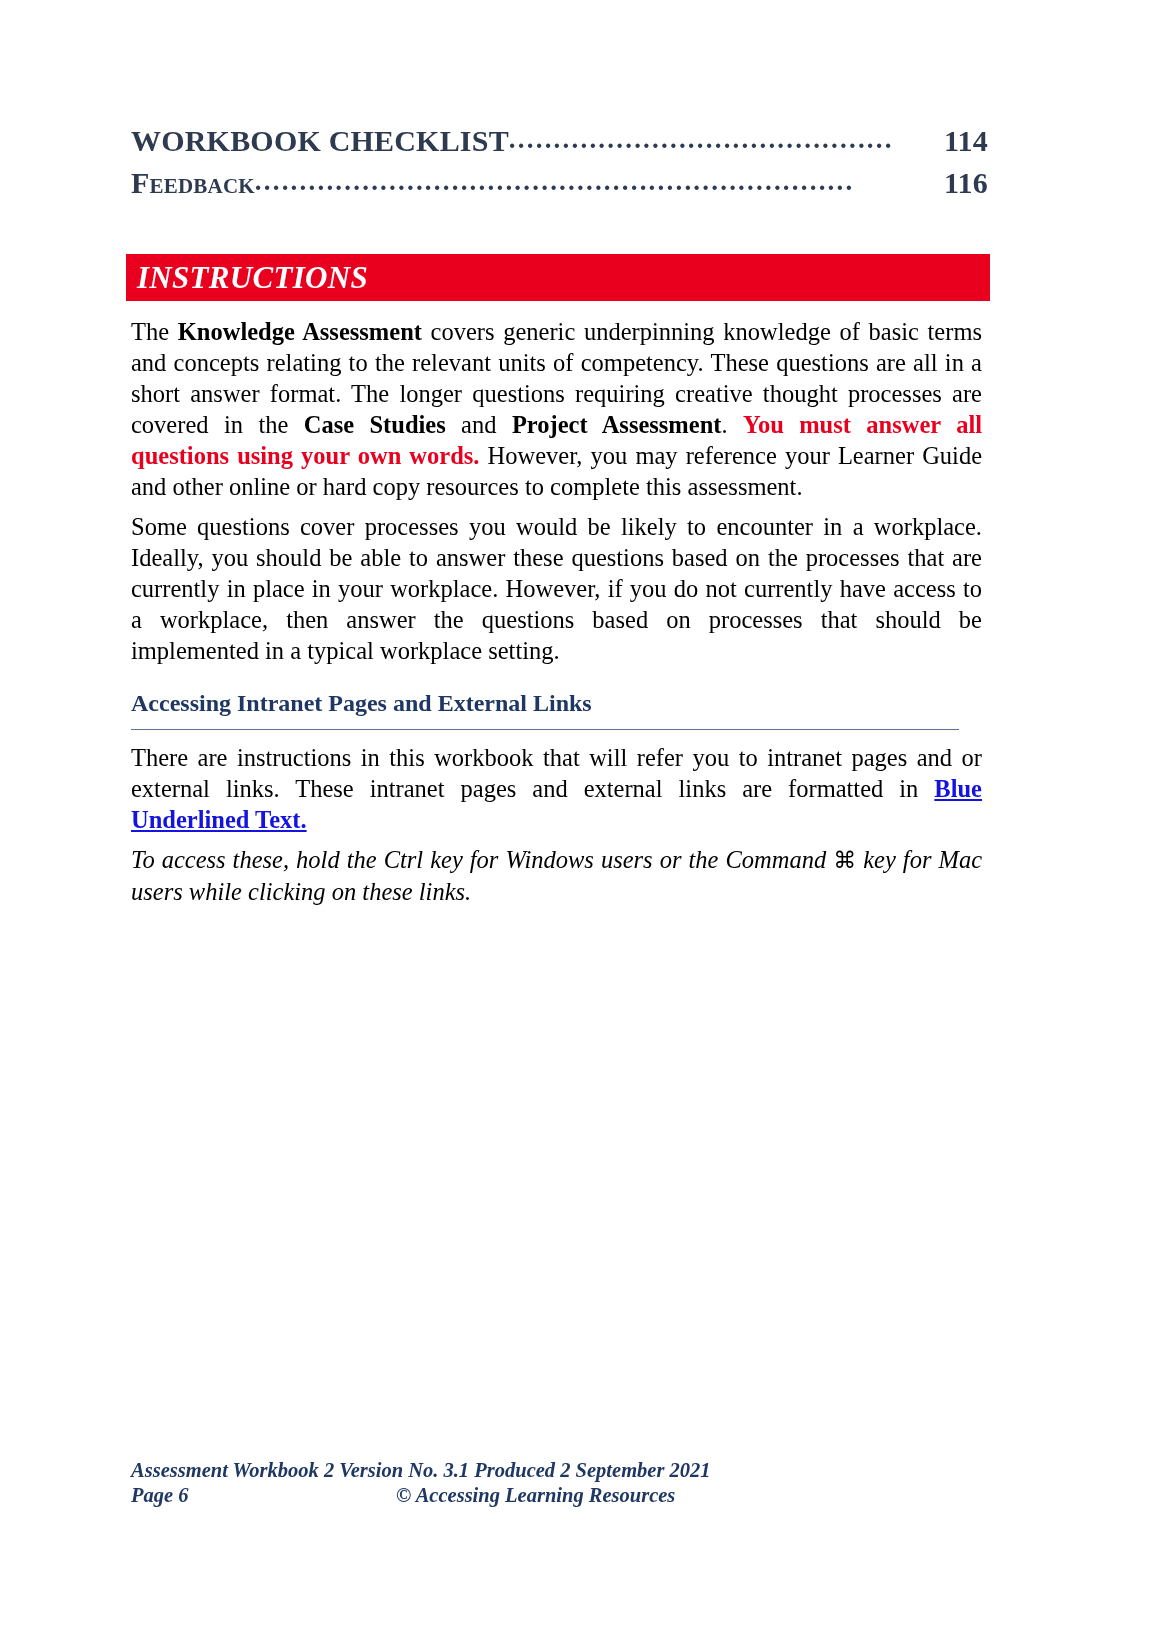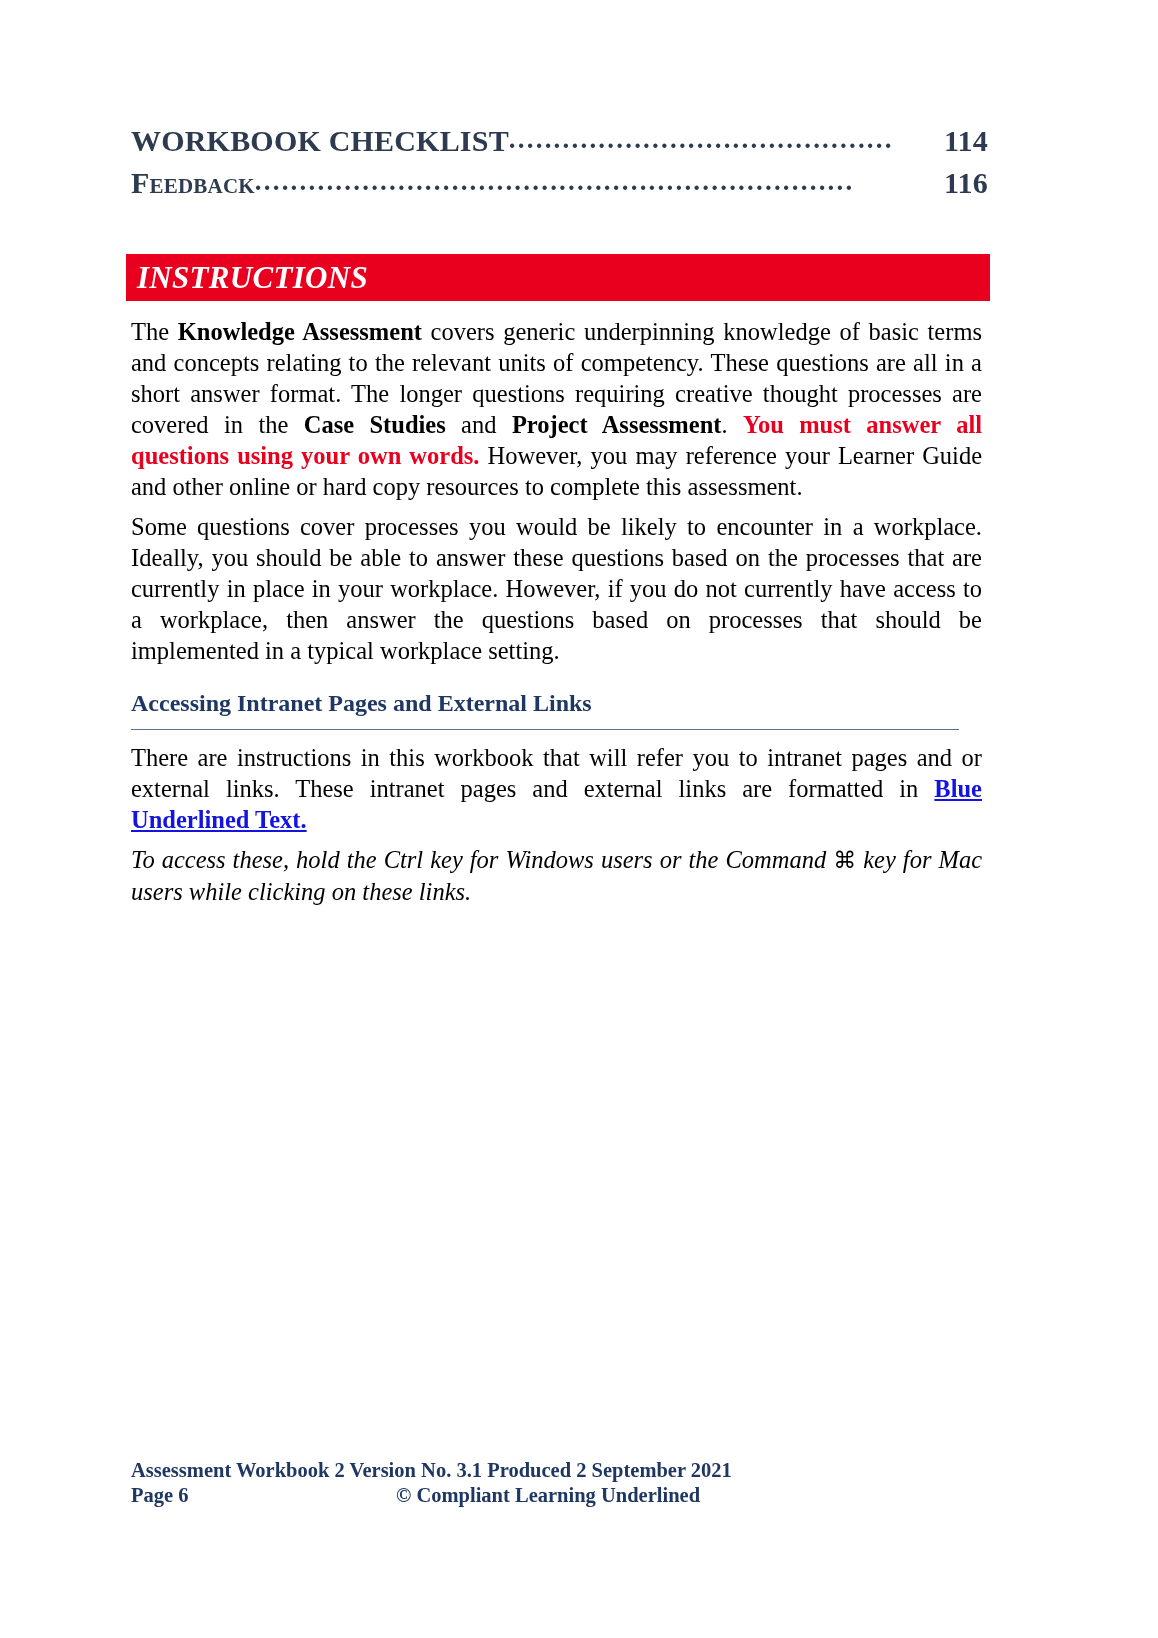--- a/index.html
+++ b/index.html
@@ -150,20 +150,21 @@
   
   .footer {
     position: absolute;
     left: 131px;
     top: 1458px;
     width: 860px;
     color: #1F3763;
     font-weight: bold;
     font-size: 20.5px;
     line-height: 25px;
+    font-style: italic;
   }
   .footer-line-1 { white-space: nowrap; }
   .footer-line-2 {
     position: relative;
     white-space: nowrap;
   }
   .footer-copyright {
     position: absolute;
     left: 265px;
     top: 0;
@@ -208,17 +209,17 @@
     <p class="para"><span>There are instructions in this workbook that will refer you to intranet pages and or external links. These intranet pages and external links are formatted in </span><span class="blue-link">Blue Underlined Text.</span><span> </span></p>
 
     <p class="para"><span>To access these, hold the Ctrl key for Windows users or the Command </span><span class="cmd-glyph">⌘</span><span> key for Mac users while clicking on these links.</span></p>
 
   </div>
 
   <div class="footer">
     <div class="footer-line-1">Assessment Workbook 2 Version No. 3.1 Produced 2 September 2021</div>
     <div class="footer-line-2">
       <span>Page 6</span>
-      <span class="footer-copyright">© Compliant Learning Underlined</span>
+      <span class="footer-copyright">© Accessing Learning Resources</span>
     </div>
   </div>
 
 </div>
 
 </body></html>

